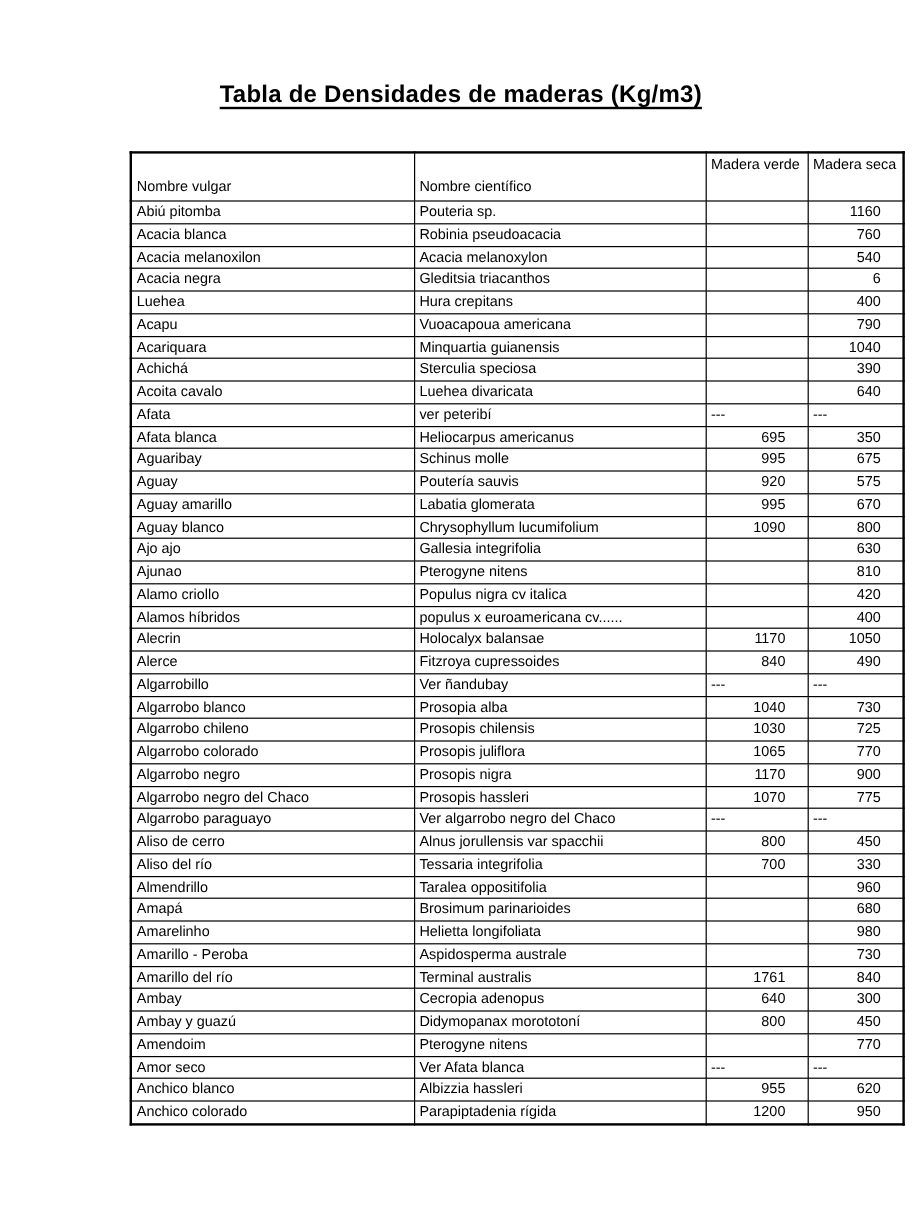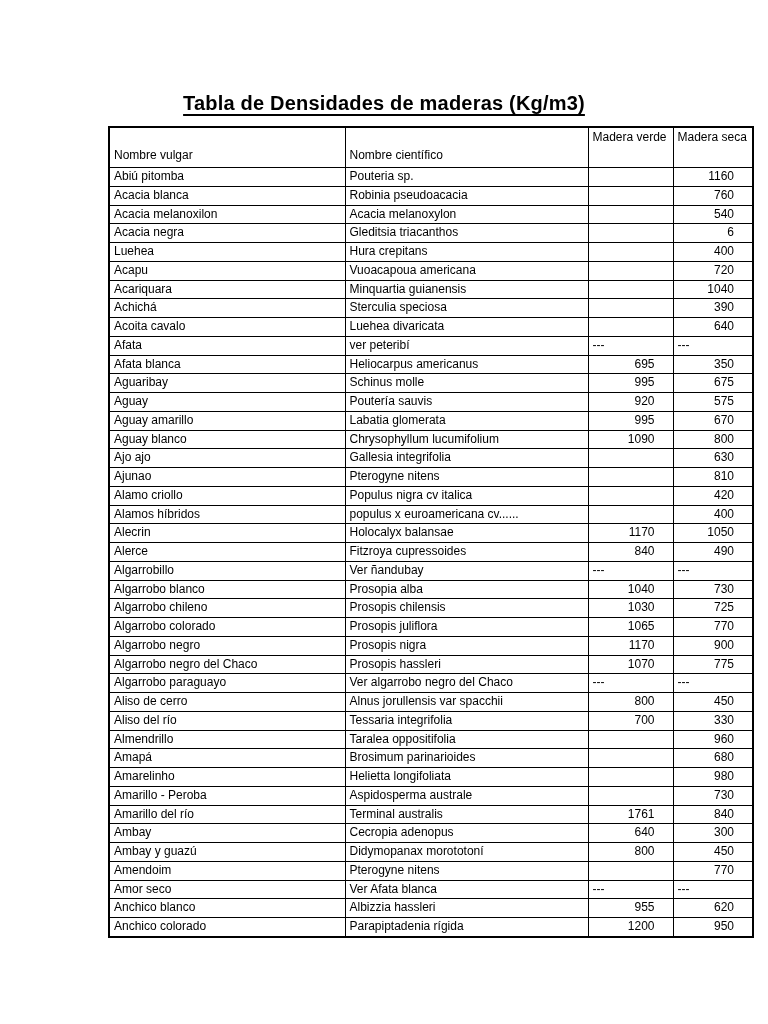--- a/index.html
+++ b/index.html
@@ -11,21 +11,21 @@
     position: relative;
     width: 768px;
     height: 1024px;
     background: #ffffff;
     font-family: "Liberation Sans", sans-serif;
     color: #000000;
     overflow: hidden;
   }
   .doc-title {
     position: absolute;
-    top: 92px;
+    top: 68px;
     left: 0;
     width: 100%;
     text-align: center;
     font-size: 20px;
     font-weight: bold;
     text-decoration: underline;
     text-decoration-thickness: 2px;
     text-underline-offset: 4px;
     letter-spacing: 0.2px;
   }
@@ -121,21 +121,21 @@
         <tr>
           <td class="txt">Luehea</td>
           <td class="txt">Hura crepitans</td>
           <td class="txt"></td>
           <td class="num">400</td>
         </tr>
         <tr>
           <td class="txt">Acapu</td>
           <td class="txt">Vuoacapoua americana</td>
           <td class="txt"></td>
-          <td class="num">720</td>
+          <td class="num">790</td>
         </tr>
         <tr>
           <td class="txt">Acariquara</td>
           <td class="txt">Minquartia guianensis</td>
           <td class="txt"></td>
           <td class="num">1040</td>
         </tr>
         <tr>
           <td class="txt">Achichá</td>
           <td class="txt">Sterculia speciosa</td>

